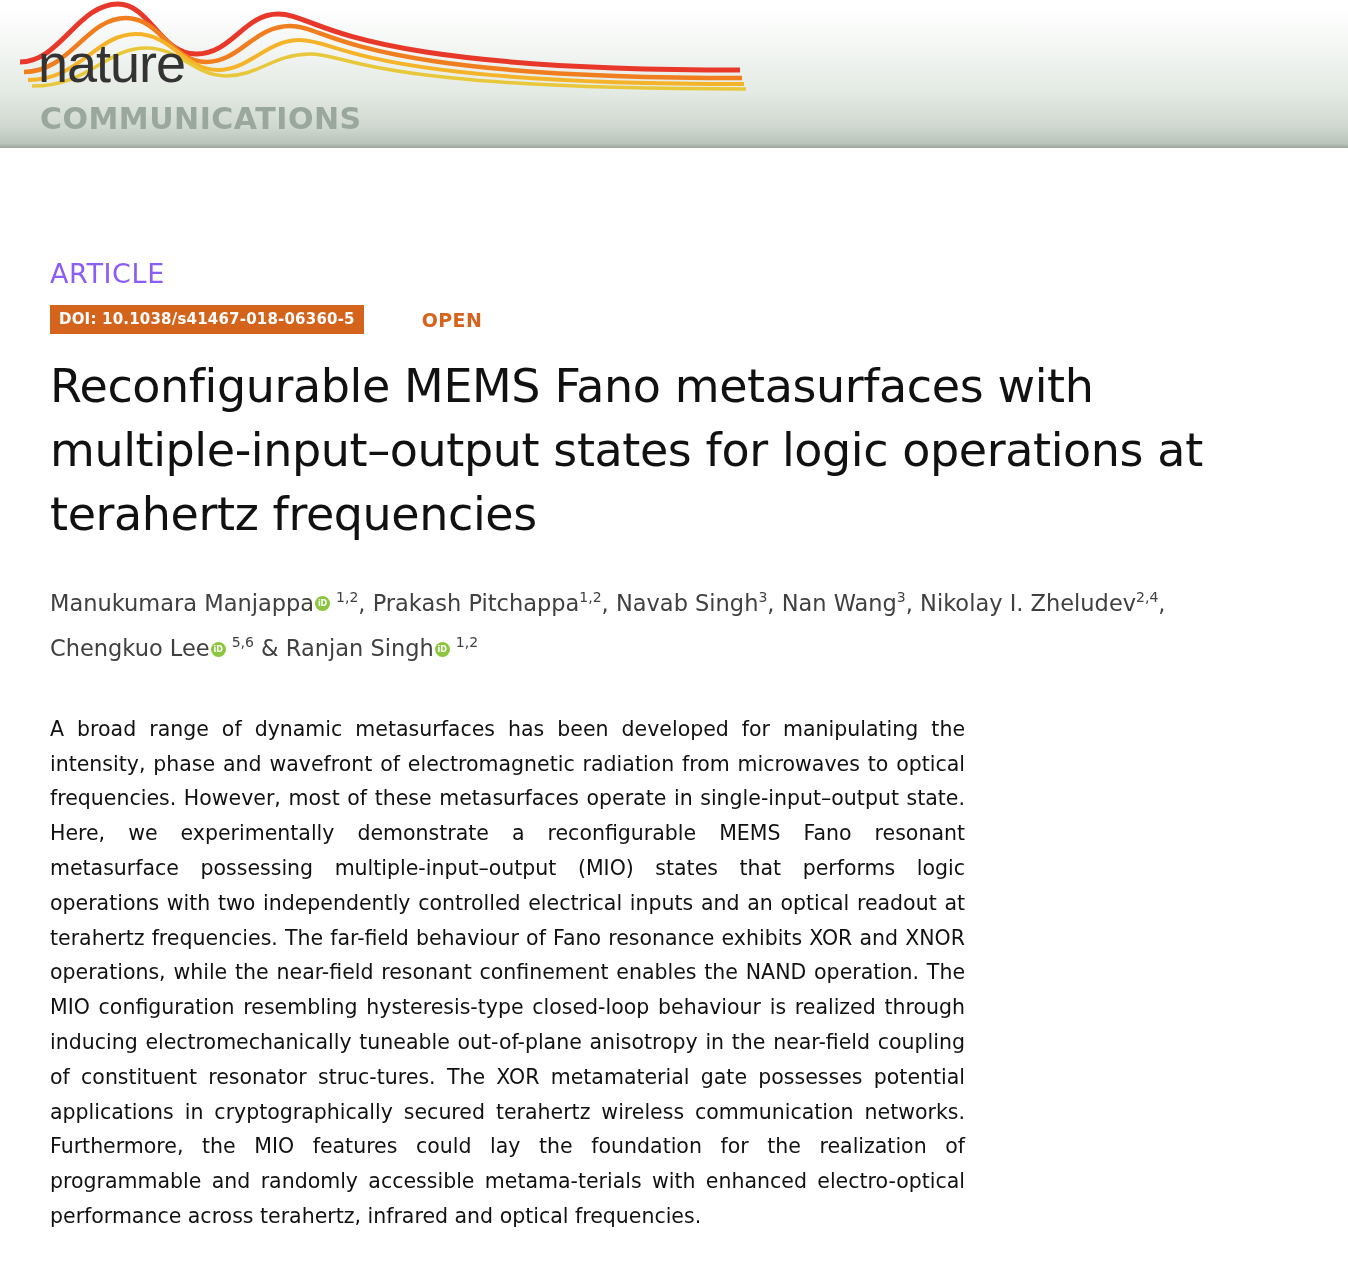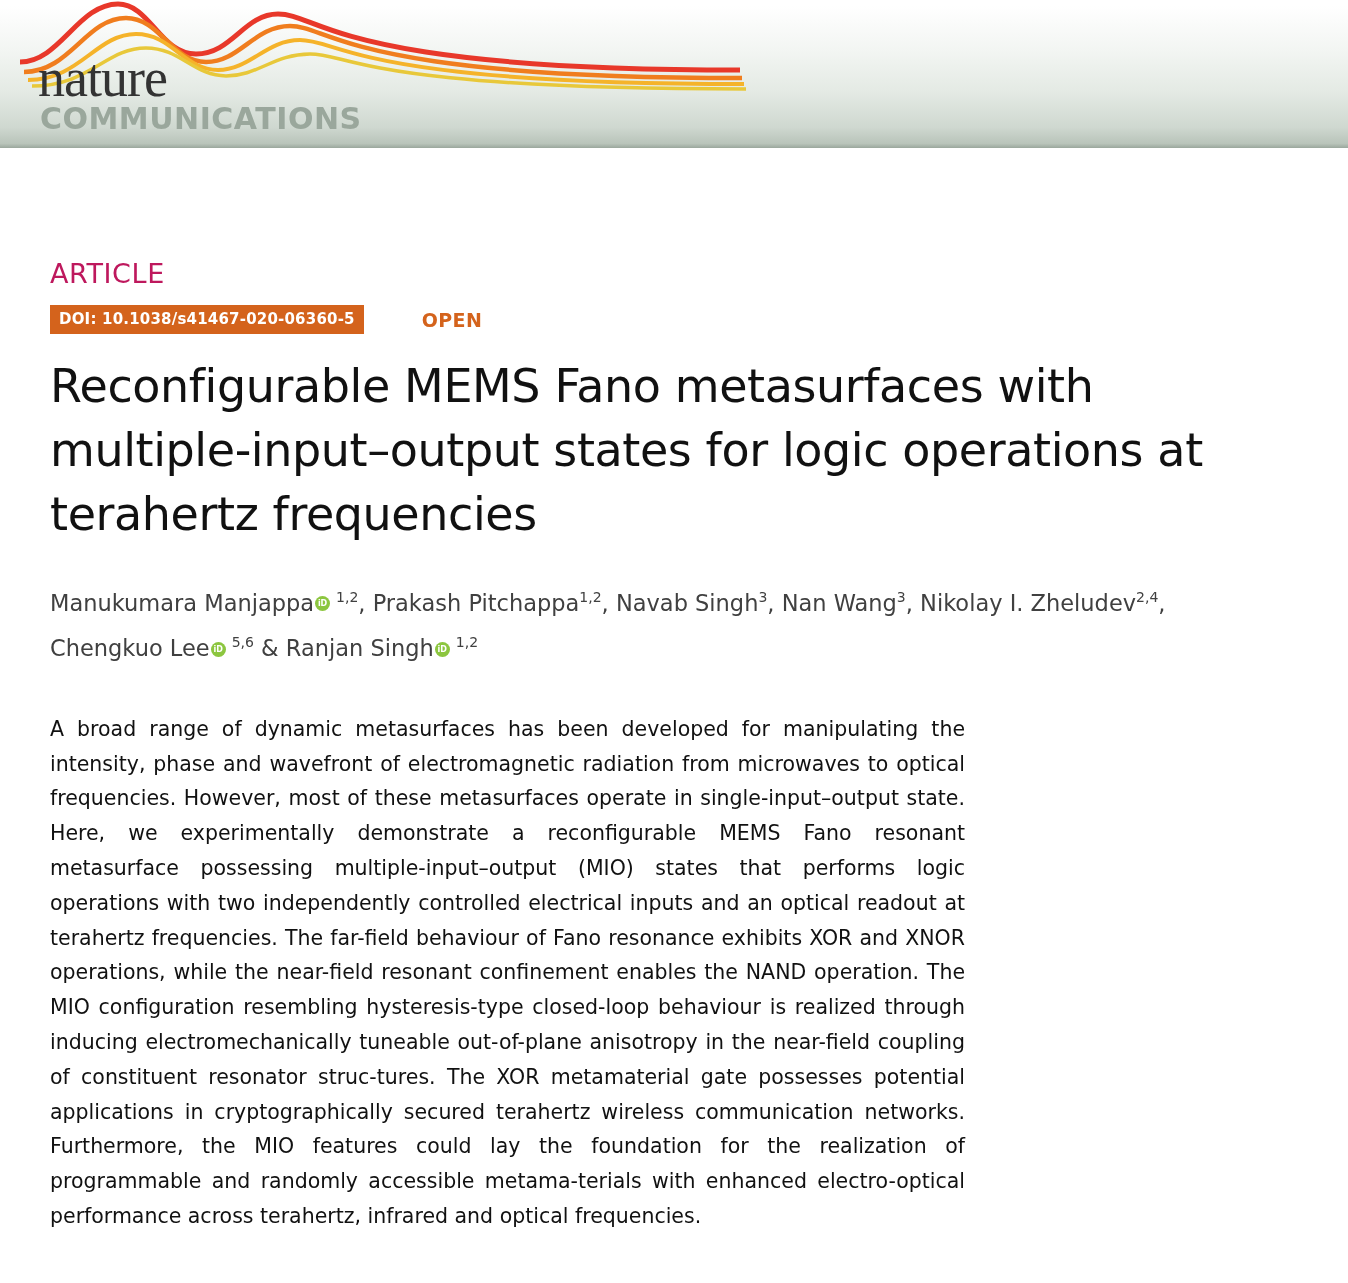--- a/index.html
+++ b/index.html
@@ -25,22 +25,22 @@
     overflow: hidden;
   }
   .masthead-svg {
     position: absolute;
     top: 0;
     left: 0;
   }
   .brand-nature {
     position: absolute;
     left: 38px;
-    top: 51px;
-    font-family: Liberation Serif, serif;
+    top: 36px;
+    font-family: Liberation Sans, sans-serif;
     font-size: 54px;
     line-height: 54px;
     color: #333333;
     letter-spacing: -1px;
   }
   .brand-comms {
     position: absolute;
     left: 40px;
     top: 104px;
     font-family: "DejaVu Sans", sans-serif;
@@ -54,21 +54,21 @@
   
   .page {
     padding: 0 50px;
     position: relative;
   }
 
   .article-label {
     margin-top: 110px;
     font-size: 27px;
     letter-spacing: 0.6px;
-    color: #be185d;
+    color: #8b5cf6;
   }
 
   .doi-row {
     margin-top: 16px;
     display: flex;
     align-items: center;
   }
   .doi-badge {
     background: #d4631c;
     color: #ffffff;
@@ -157,21 +157,21 @@
   </svg>
   <div class="brand-nature">nature</div>
   <div class="brand-comms">COMMUNICATIONS</div>
 </div>
 
 <div class="page">
 
   <div class="article-label">ARTICLE</div>
 
   <div class="doi-row">
-    <span class="doi-badge">DOI: 10.1038/s41467-020-06360-5</span>
+    <span class="doi-badge">DOI: 10.1038/s41467-018-06360-5</span>
     <span class="open-label">OPEN</span>
   </div>
 
   <h1 class="title">Reconfigurable MEMS Fano metasurfaces with multiple-input–output states for logic operations at terahertz frequencies</h1>
 
   <div class="authors"><span>Manukumara Manjappa</span><span class="orcid"></span><span class="sp"></span><sup>1,2</sup>, <span>Prakash Pitchappa</span><sup>1,2</sup>, <span>Navab Singh</span><sup>3</sup>, <span>Nan Wang</span><sup>3</sup>, <span>Nikolay I. Zheludev</span><sup>2,4</sup>, <span>Chengkuo Lee</span><span class="orcid"></span><span class="sp"></span><sup>5,6</sup> &amp; <span>Ranjan Singh</span><span class="orcid"></span><span class="sp"></span><sup>1,2</sup></div>
 
   <div class="abstract">A broad range of dynamic metasurfaces has been developed for manipulating the intensity, phase and wavefront of electromagnetic radiation from microwaves to optical frequencies. However, most of these metasurfaces operate in single-input–output state. Here, we experimentally demonstrate a reconfigurable MEMS Fano resonant metasurface possessing multiple-input–output (MIO) states that performs logic operations with two independently controlled electrical inputs and an optical readout at terahertz frequencies. The far-field behaviour of Fano resonance exhibits XOR and XNOR operations, while the near-field resonant confinement enables the NAND operation. The MIO configuration resembling hysteresis-type closed-loop behaviour is realized through inducing electromechanically tuneable out-of-plane anisotropy in the near-field coupling of constituent resonator struc-tures. The XOR metamaterial gate possesses potential applications in cryptographically secured terahertz wireless communication networks. Furthermore, the MIO features could lay the foundation for the realization of programmable and randomly accessible metama-terials with enhanced electro-optical performance across terahertz, infrared and optical frequencies.</div>
 
 </div>

